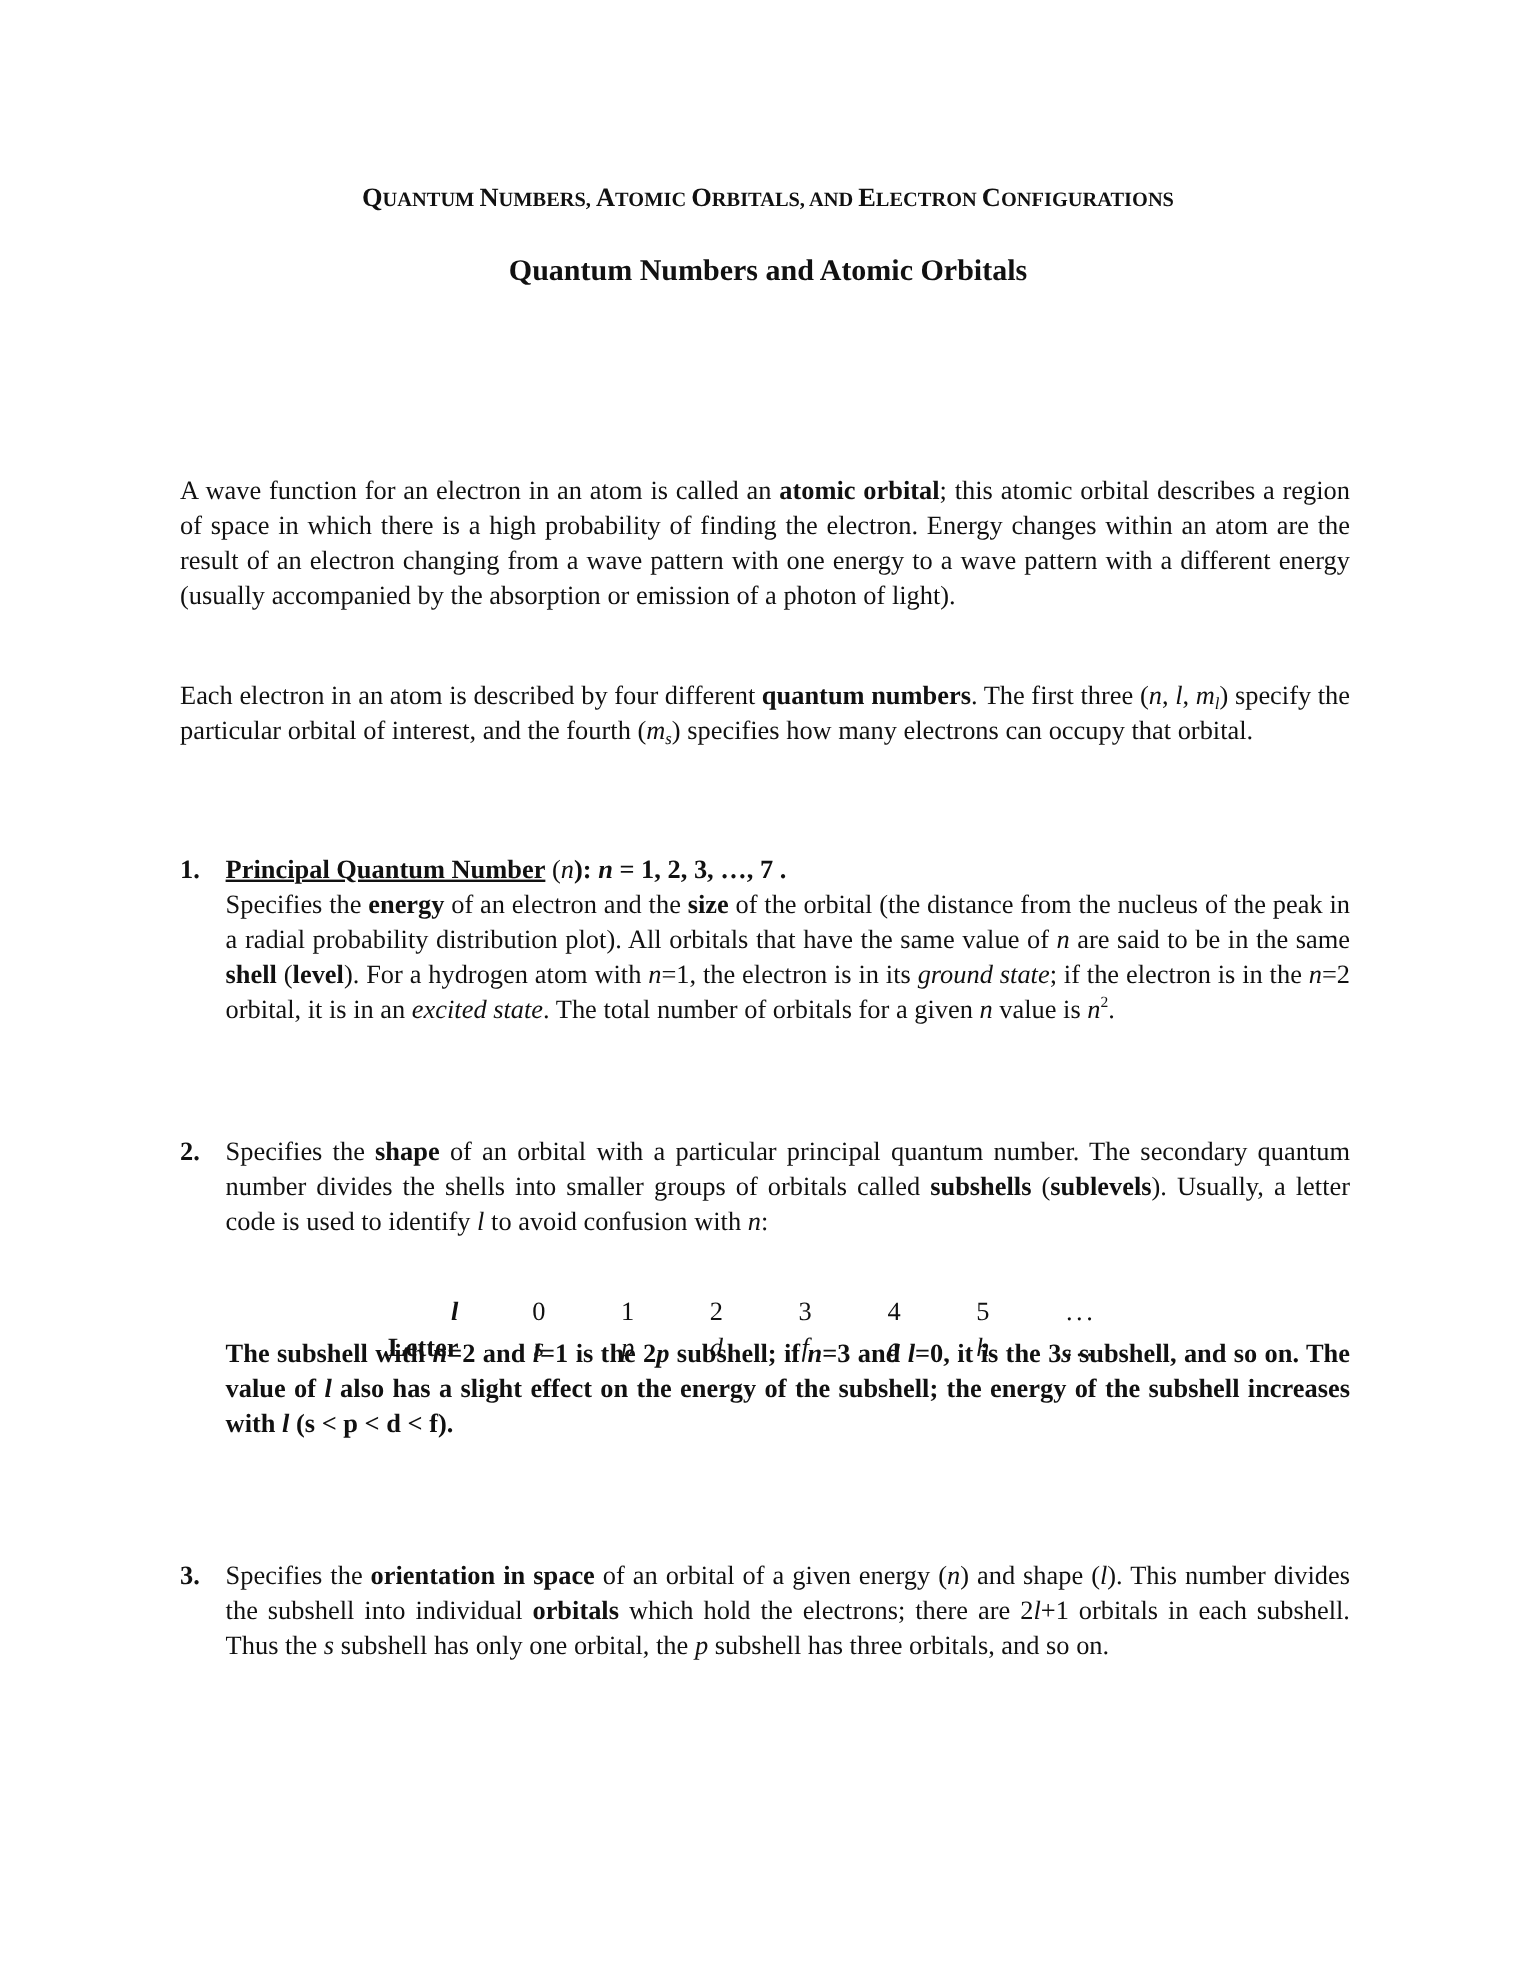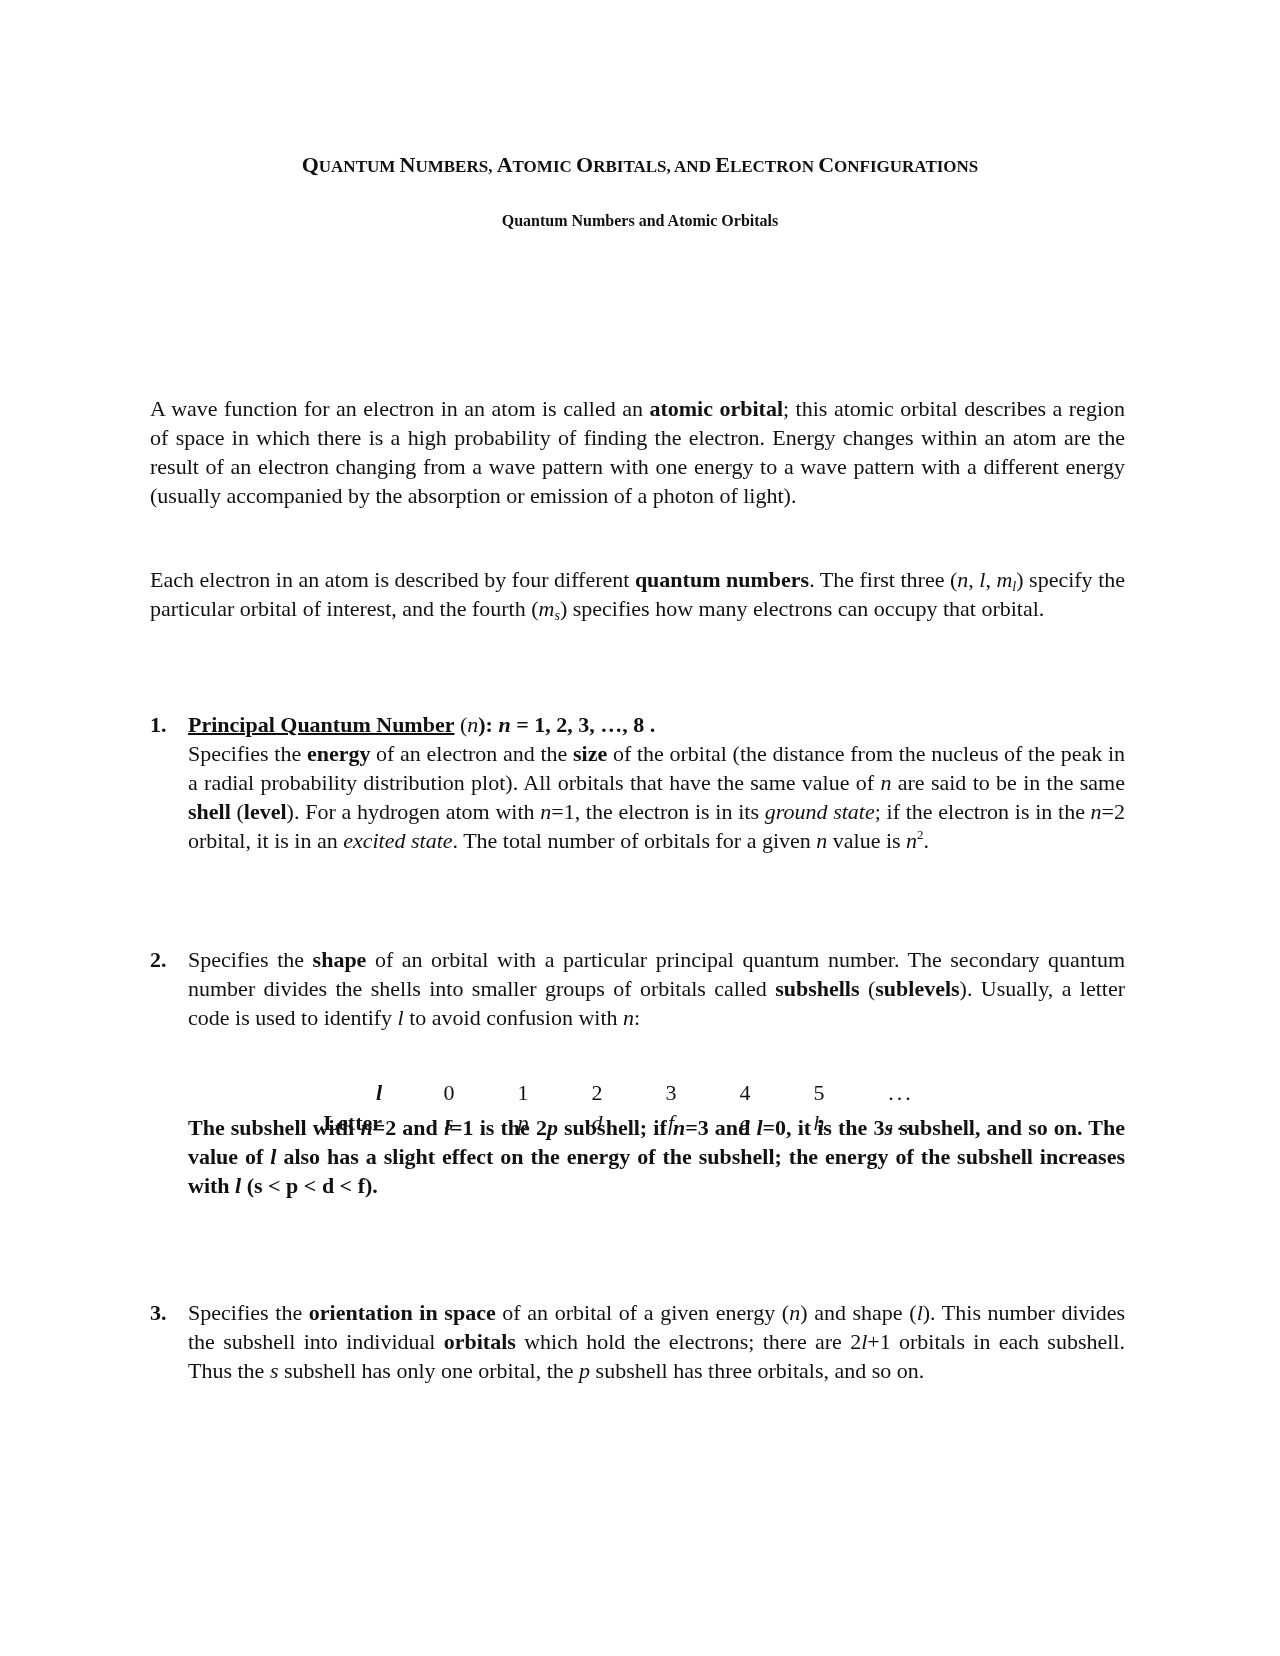--- a/index.html
+++ b/index.html
@@ -9,21 +9,21 @@
     color: #111111;
   }
   .page { position: absolute; left: 0; top: 0; width: 1280px; height: 1656px; }
   .title {
     position: absolute; left: 0; width: 1280px; top: 152px;
     text-align: center; font-weight: bold; font-size: 17px; letter-spacing: 0px;
   }
   .title .big { font-size: 22px; }
   .subtitle {
     position: absolute; left: 0; width: 1280px; top: 212px;
-    text-align: center; font-weight: bold; font-size: 16px;
+    text-align: center; font-weight: bold; font-size: 25px;
   }
   .para {
     position: absolute; left: 150px; width: 975px;
     font-size: 22px; line-height: 29px; text-align: justify;
   }
   .item {
     position: absolute; left: 150px; width: 975px;
     font-size: 22px; line-height: 29px;
   }
   .item .num { position: absolute; left: 0; top: 0; font-weight: bold; }
@@ -52,21 +52,21 @@
 
   <div class="subtitle">Quantum Numbers and Atomic Orbitals</div>
 
 
   <div class="para" style="top:394px;"><span>A wave function for an electron in an atom is called an </span><b>atomic orbital</b><span>; this atomic orbital describes a region of space in which there is a high probability of finding the electron.  Energy changes within an atom are the result of an electron changing from a wave pattern with one energy to a wave pattern with a different energy (usually accompanied by the absorption or emission of a photon of light).</span></div>
 
   <div class="para" style="top:565px;"><span>Each electron in an atom is described by four different </span><b>quantum numbers</b><span>.  The first three (</span><i>n</i><span>, </span><i>l</i><span>, </span><i>m</i><sub><i>l</i></sub><span>) specify the particular orbital of interest, and the fourth (</span><i>m</i><sub><i>s</i></sub><span>) specifies how many electrons can occupy that orbital.</span></div>
 
   <div class="item" style="top:710px;">
     <span class="num">1.</span>
-    <div class="head"><u>Principal Quantum Number</u><span style="font-weight:normal"> (</span><i style="font-weight:normal">n</i><span>):  </span><i>n</i><span> = 1, 2, 3, …, 8 .</span></div>
+    <div class="head"><u>Principal Quantum Number</u><span style="font-weight:normal"> (</span><i style="font-weight:normal">n</i><span>):  </span><i>n</i><span> = 1, 2, 3, …, 7 .</span></div>
     <div class="body"><span>Specifies the </span><b>energy</b><span> of an electron and the </span><b>size</b><span> of the orbital (the distance from the nucleus of the peak in a radial probability distribution plot).  All orbitals that have the same value of </span><i>n</i><span> are said to be in the same </span><b>shell</b><span> (</span><b>level</b><span>).  For a hydrogen atom with </span><i>n</i><span>=1, the electron is in its </span><i>ground state</i><span>; if the electron is in the </span><i>n</i><span>=2 orbital, it is in an </span><i>excited state</i><span>.  The total number of orbitals for a given </span><i>n</i><span> value is </span><i>n</i><sup>2</sup><span>.</span></div>
   </div>
 
   <div class="item" style="top:945px;">
     <span class="num">2.</span>
     <div class="body"><span>Specifies the </span><b>shape</b><span> of an orbital with a particular principal quantum number.  The secondary quantum number divides the shells into smaller groups of orbitals called </span><b>subshells</b><span> (</span><b>sublevels</b><span>).  Usually, a letter code is used to identify </span><i>l</i><span> to avoid confusion with </span><i>n</i><span>:</span></div>
   </div>
 
   <table class="ltable">
     <tbody>

